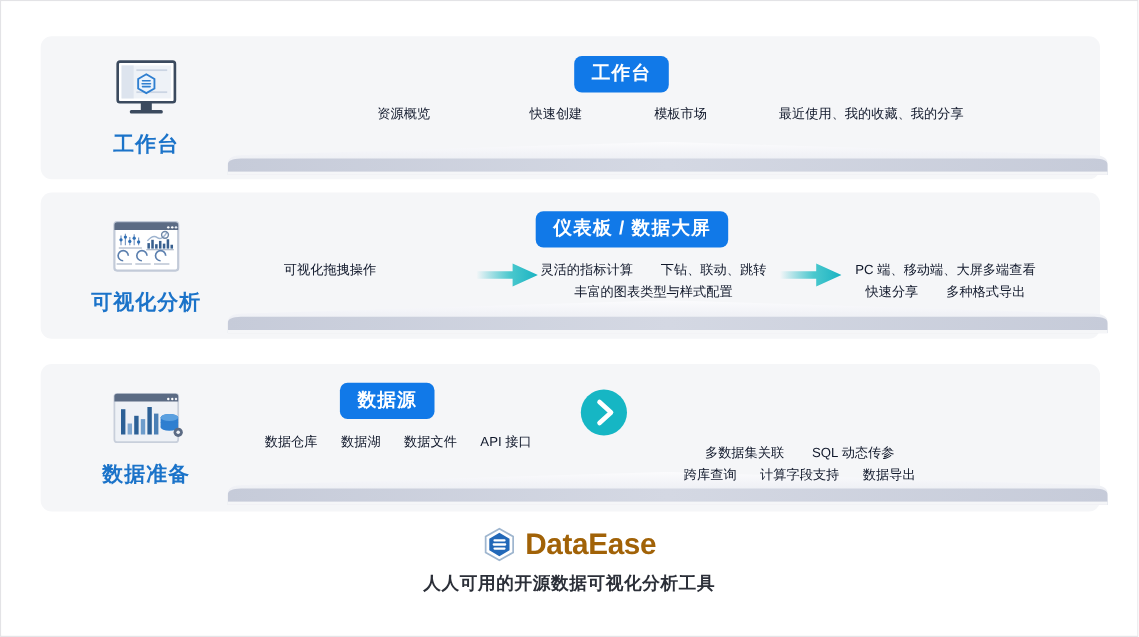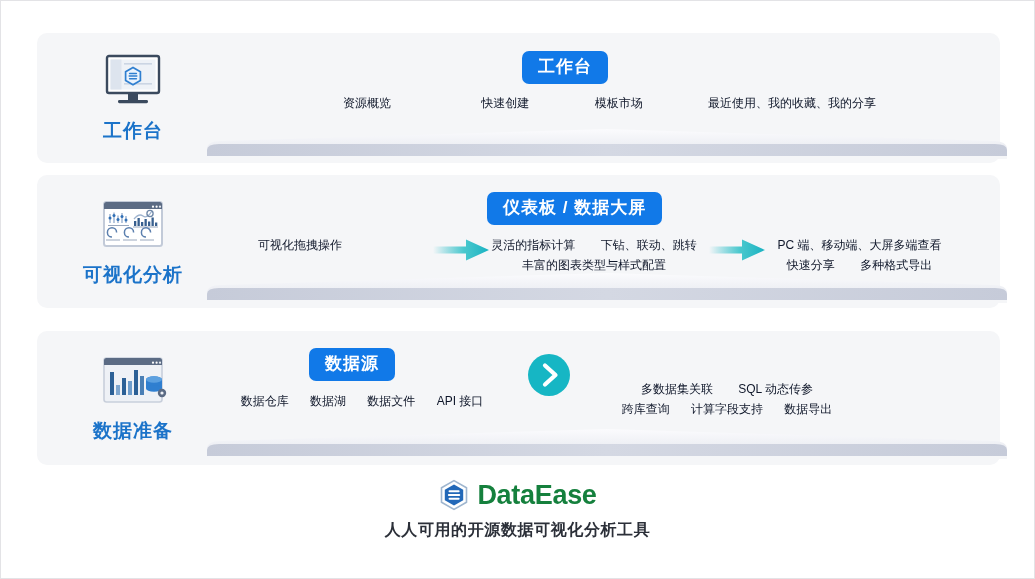--- a/index.html
+++ b/index.html
@@ -121,21 +121,21 @@
   .brand {
     display: flex;
     align-items: center;
     justify-content: center;
     gap: 7px;
   }
   .brand-mark { width: 32px; height: 32px; display: block; }
   .brand-name {
     font-size: 27px;
     font-weight: bold;
-    color: #15803d;
+    color: #a16207;
     letter-spacing: -0.3px;
   }
   .tagline {
     margin-top: 9px;
     font-size: 16px;
     font-weight: bold;
     color: #2b2f38;
     letter-spacing: 0.6px;
   }
 </style>
@@ -380,21 +380,21 @@
 
     <div class="features" style="left:175px; top:60px; width:300px;">
       <span class="line">
         <span class="cell" style="padding-right:18px;">数据仓库</span>
         <span class="cell" style="padding-right:18px;">数据湖</span>
         <span class="cell" style="padding-right:18px;">数据文件</span>
         <span class="cell">API 接口</span>
       </span>
     </div>
 
-    <div class="features" style="left:540px; top:48px; width:300px;">
+    <div class="features" style="left:540px; top:70px; width:300px;">
       <span class="line">
         <span class="cell" style="padding-right:22px;">多数据集关联</span>
         <span class="cell">SQL 动态传参</span>
       </span>
       <span class="line">
         <span class="cell" style="padding-right:18px;">跨库查询</span>
         <span class="cell" style="padding-right:18px;">计算字段支持</span>
         <span class="cell">数据导出</span>
       </span>
     </div>

